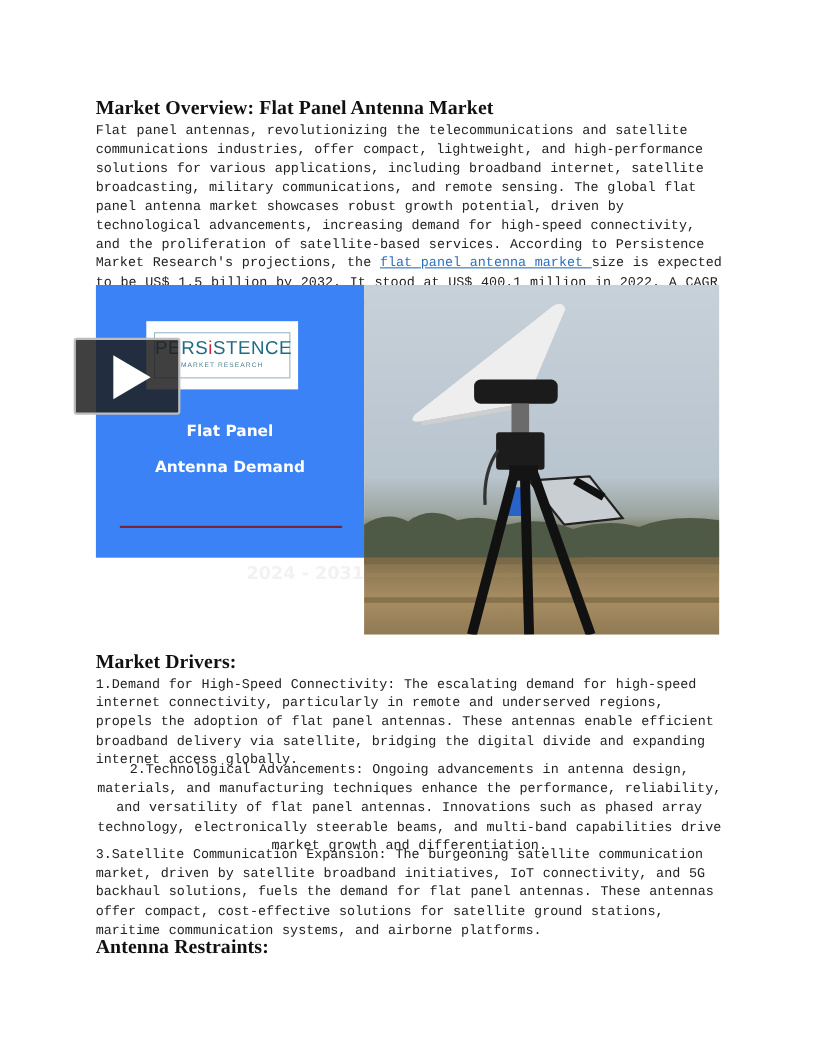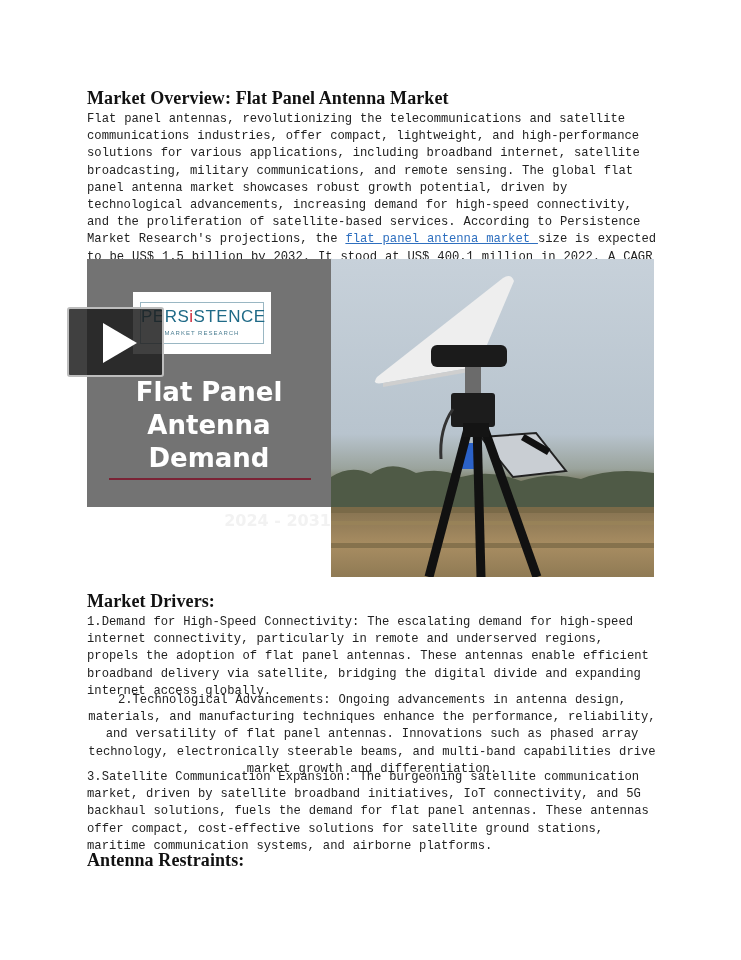--- a/index.html
+++ b/index.html
@@ -4,33 +4,33 @@
 <style>
   html, body { margin: 0; padding: 0; background: #ffffff; }
   body { width: 741px; height: 960px; position: relative; overflow: hidden;
          font-family: "DejaVu Serif", "Liberation Serif", serif; color: #1a1a1a; }
   .heading { position: absolute; left: 87px; font-weight: bold; font-size: 18px;
              font-family: "Liberation Serif", "DejaVu Serif", serif; color: #111; letter-spacing: 0.1px; }
   .para { position: absolute; left: 87px; width: 570px; font-size: 12.2px; line-height: 17.2px;
           font-family: Liberation Mono, monospace; color: #222; word-spacing: 0.6px; }
   .para a { color: #2e6fbf; text-decoration: underline; }
   .banner { position: absolute; left: 87px; top: 259px; width: 567px; height: 318px; overflow: hidden; }
-  .banner-left { position: absolute; left: 0; top: 0; width: 244px; height: 248px; background: #737373; }
+  .banner-left { position: absolute; left: 0; top: 0; width: 244px; height: 248px; background: #3b82f6; }
   .banner-right { position: absolute; left: 244px; top: 0; width: 323px; height: 318px;
                   background: linear-gradient(to bottom, #c7d1da 0%, #b8c4ce 55%, #9aa39c 66%, #6d6a4c 72%, #8a7653 80%, #a88d62 90%, #8f7a54 100%); }
   .logo-box { position: absolute; left: 46px; top: 33px; width: 138px; height: 62px; background: #ffffff; }
   .logo-inner { position: absolute; left: 7px; top: 10px; width: 122px; height: 40px; border: 1px solid #9ab7c3; }
   .logo-text { position: absolute; left: 0; top: 4px; width: 122px; text-align: center;
                font-family: "Liberation Sans", sans-serif; font-size: 17px; color: #1f6a87; letter-spacing: 0.5px; }
   .logo-text .i { color: #d0283a; }
   .logo-sub { position: absolute; left: 0; top: 27px; width: 122px; text-align: center;
               font-family: "Liberation Sans", sans-serif; font-size: 6px; color: #4d7f93; letter-spacing: 1px; }
   .banner-title { position: absolute; left: 0; top: 117px; width: 244px; text-align: center;
                   font-family: "DejaVu Sans", sans-serif; font-weight: bold; color: #ffffff;
-                  font-size: 26px; line-height: 33px; }
+                  font-size: 14px; line-height: 33px; }
   .banner-line { position: absolute; left: 22px; top: 219px; width: 202px; height: 2px; background: #7a2335; }
   .banner-years { position: absolute; left: 0; top: 252px; width: 244px; text-align: right;
                   font-family: "DejaVu Sans", sans-serif; font-weight: bold; color: #f2f2f2; font-size: 16px; }
   .play { position: absolute; left: 67px; top: 307px; width: 97px; height: 70px; background: rgba(30,30,30,0.85);
           border: 2px solid #bdbdbd; border-radius: 3px; box-sizing: border-box; cursor: pointer; }
   .play-tri { position: absolute; left: 34px; top: 14px; width: 0; height: 0;
               border-top: 20px solid transparent; border-bottom: 20px solid transparent; border-left: 34px solid #ffffff; }
   svg { display: block; }
 </style>
 </head>

